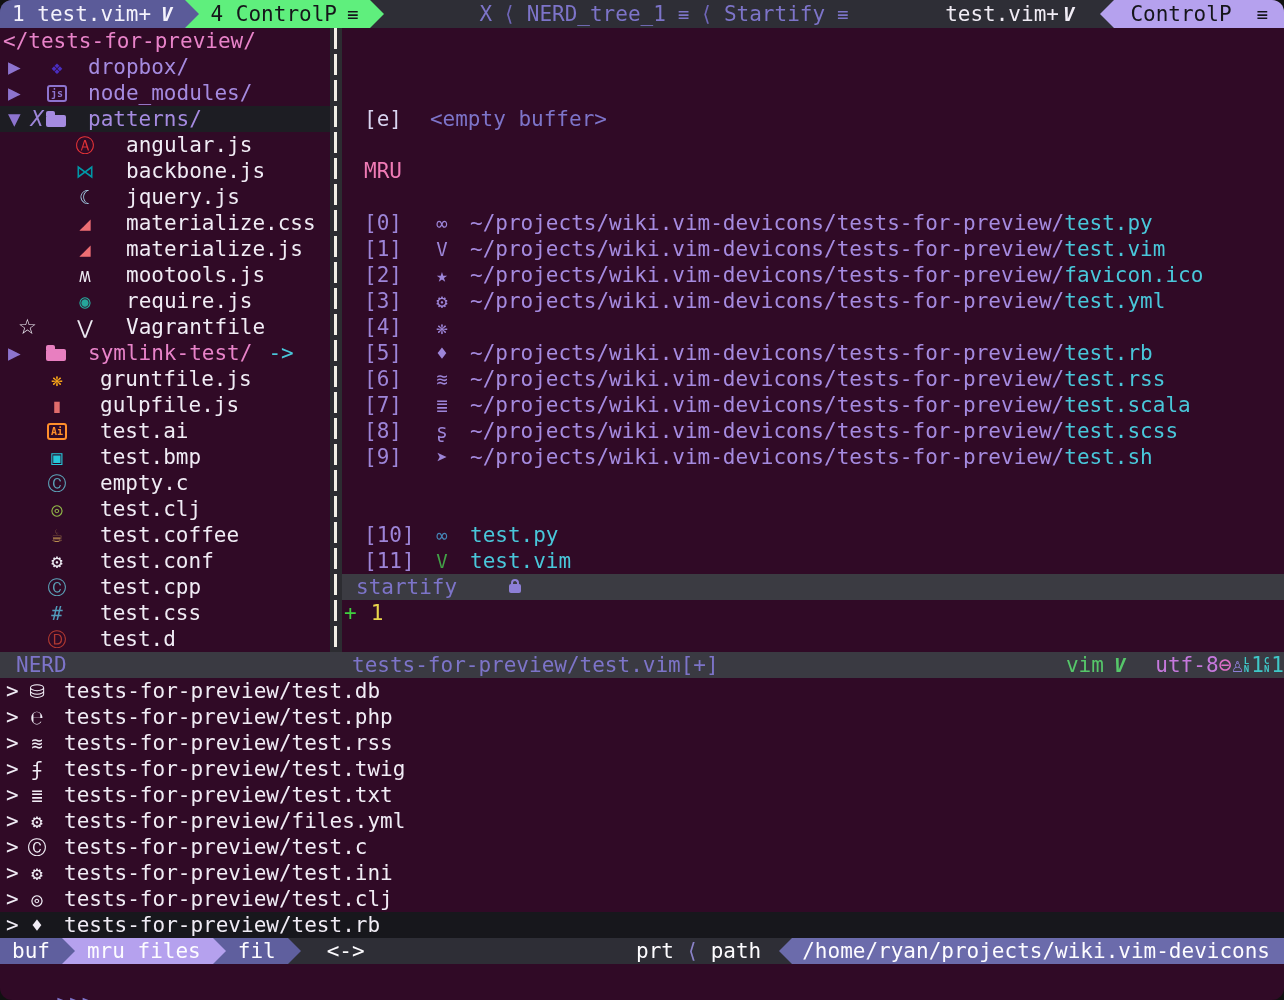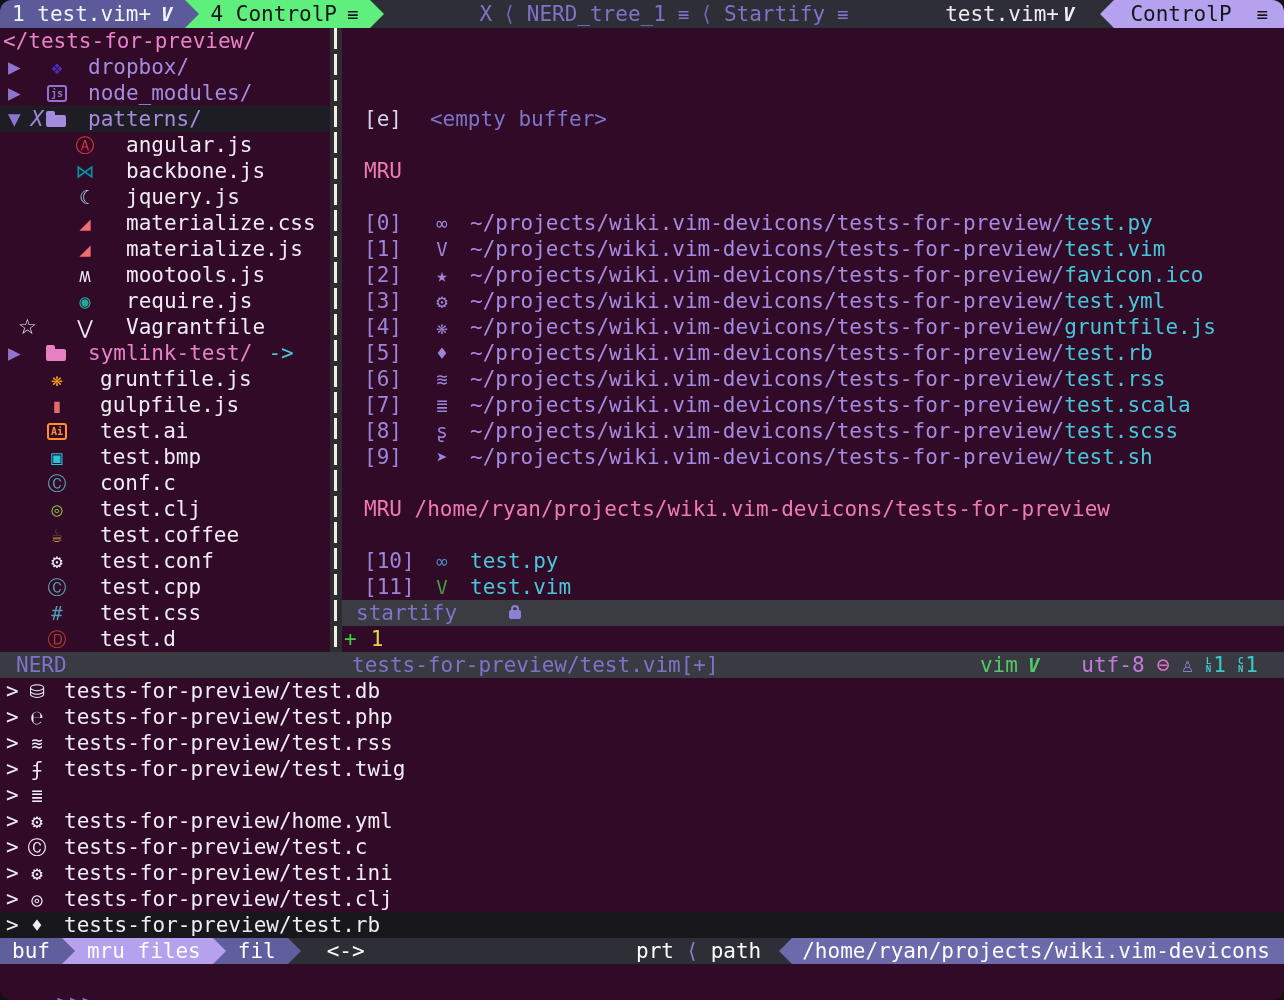--- a/index.html
+++ b/index.html
@@ -57,21 +57,21 @@
   .winbar{height:26px;background:#3b3b42;color:#7d74c9;display:flex;align-items:center;padding-left:14px;white-space:pre;}
   .lock{position:relative;width:12px;height:9px;background:#8d7fd6;border-radius:2px;margin-left:52px;margin-top:3px;}
   .lock::before{content:"";position:absolute;left:2px;top:-5px;width:8px;height:6px;border:2px solid #8d7fd6;border-bottom:none;border-radius:4px 4px 0 0;box-sizing:border-box;}
   .bufline{height:26px;display:flex;align-items:center;white-space:pre;padding-left:2px;}
   .sign-add{color:#3fd03f;}
   .linenr{color:#e8d44b;margin-left:14px;}
   
   .statusline{position:absolute;top:652px;left:0;width:100%;height:26px;background:#3a3a42;display:flex;align-items:center;color:#7d74c9;white-space:pre;}
   .sl-nerd{width:342px;flex:none;padding-left:16px;box-sizing:border-box;}
   .sl-file{padding-left:10px;}
-  .sl-right{margin-left:auto;display:flex;align-items:center;gap:12px;padding-right:26px;}
+  .sl-right{margin-left:auto;display:flex;align-items:center;gap:0;padding-right:0;}
   .sl-ft{color:#56c76a;display:flex;gap:10px;align-items:center;}
   .sl-enc{color:#c678dd;margin-left:30px;}
   .sl-circle{color:#e06fc8;font-size:22px;}
   .sl-tux{color:#8d7fd6;font-size:20px;}
   .sl-pos{color:#3fc8c8;display:flex;align-items:center;}
   .stack{display:inline-flex;flex-direction:column;font-size:9px;line-height:8px;font-weight:bold;margin-right:2px;}
   .sl-pos .val{font-size:21px;}
   
   .ctrlp{position:absolute;top:678px;left:0;width:100%;}
   .cprow{height:26px;display:flex;align-items:center;white-space:pre;}
@@ -332,21 +332,21 @@
         </div>
 
         <div class="ntrow d0 file">
           <span class="arrowslot">
             <span></span>
             <span class="flag"></span>
           </span>
           <span class="nticon" style="color: rgb(91, 159, 181);">
             <span>Ⓒ</span>
           </span>
-          <span class="ntlabel">conf.c</span>
+          <span class="ntlabel">empty.c</span>
           <span class="ntsuffix"></span>
         </div>
 
         <div class="ntrow d0 file">
           <span class="arrowslot">
             <span></span>
             <span class="flag"></span>
           </span>
           <span class="nticon" style="color: rgb(143, 179, 71);">
             <span>◎</span>
@@ -452,21 +452,20 @@
 
         <div class="mrow">
           <span class="s-idx">[3]</span>
           <span class="s-icon"><span>⚙</span></span>
           <span class="s-path"><span>~/projects/wiki.vim-devicons/tests-for-preview/</span><span class="s-file">test.yml</span></span>
         </div>
 
         <div class="mrow">
           <span class="s-idx">[4]</span>
           <span class="s-icon"><span>❋</span></span>
-          <span class="s-path"><span>~/projects/wiki.vim-devicons/tests-for-preview/</span><span class="s-file">gruntfile.js</span></span>
         </div>
 
         <div class="mrow">
           <span class="s-idx">[5]</span>
           <span class="s-icon"><span>♦</span></span>
           <span class="s-path"><span>~/projects/wiki.vim-devicons/tests-for-preview/</span><span class="s-file">test.rb</span></span>
         </div>
 
         <div class="mrow">
           <span class="s-idx">[6]</span>
@@ -486,21 +485,20 @@
           <span class="s-path"><span>~/projects/wiki.vim-devicons/tests-for-preview/</span><span class="s-file">test.scss</span></span>
         </div>
 
         <div class="mrow">
           <span class="s-idx">[9]</span>
           <span class="s-icon"><span>➤</span></span>
           <span class="s-path"><span>~/projects/wiki.vim-devicons/tests-for-preview/</span><span class="s-file">test.sh</span></span>
         </div>
       </div>
     <div class="mrow"></div>
-    <div class="mrow mru-header">MRU /home/ryan/projects/wiki.vim-devicons/tests-for-preview</div>
     <div class="mrow"></div>
     <div>
 
         <div class="mrow">
           <span class="s-idx">[10]</span>
           <span class="s-icon" style="color: rgb(69, 132, 182);"><span>∞</span></span>
           <span class="s-file gap">test.py</span>
         </div>
 
         <div class="mrow">
@@ -564,26 +562,27 @@
 
         <div class="cprow">
           <span class="cp-mark">&gt;</span>
           <span class="cp-icon"><span>ʄ</span></span>
           <span class="cp-path">tests-for-preview/test.twig</span>
         </div>
 
         <div class="cprow">
           <span class="cp-mark">&gt;</span>
           <span class="cp-icon"><span>≣</span></span>
+          <span class="cp-path">tests-for-preview/test.txt</span>
         </div>
 
         <div class="cprow">
           <span class="cp-mark">&gt;</span>
           <span class="cp-icon"><span>⚙</span></span>
-          <span class="cp-path">tests-for-preview/home.yml</span>
+          <span class="cp-path">tests-for-preview/files.yml</span>
         </div>
 
         <div class="cprow">
           <span class="cp-mark">&gt;</span>
           <span class="cp-icon"><span>Ⓒ</span></span>
           <span class="cp-path">tests-for-preview/test.c</span>
         </div>
 
         <div class="cprow">
           <span class="cp-mark">&gt;</span>

